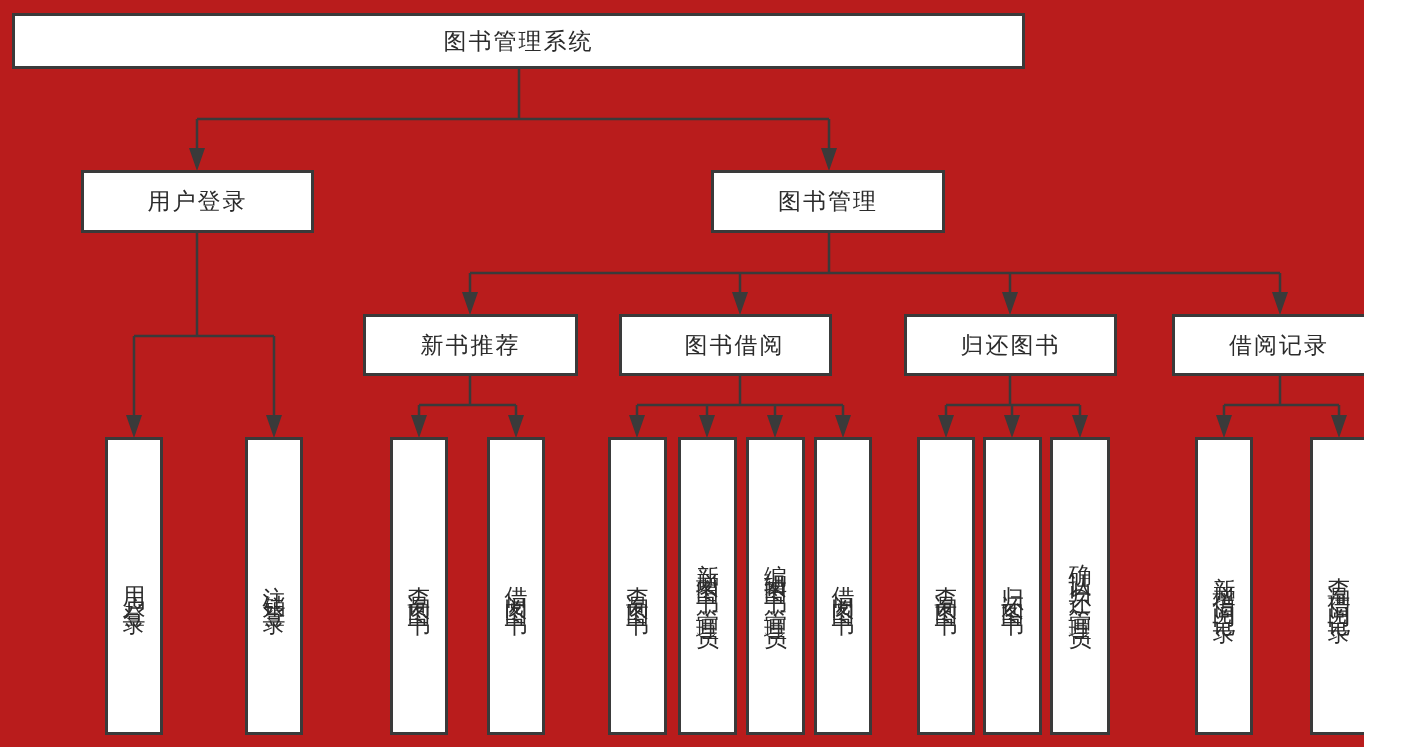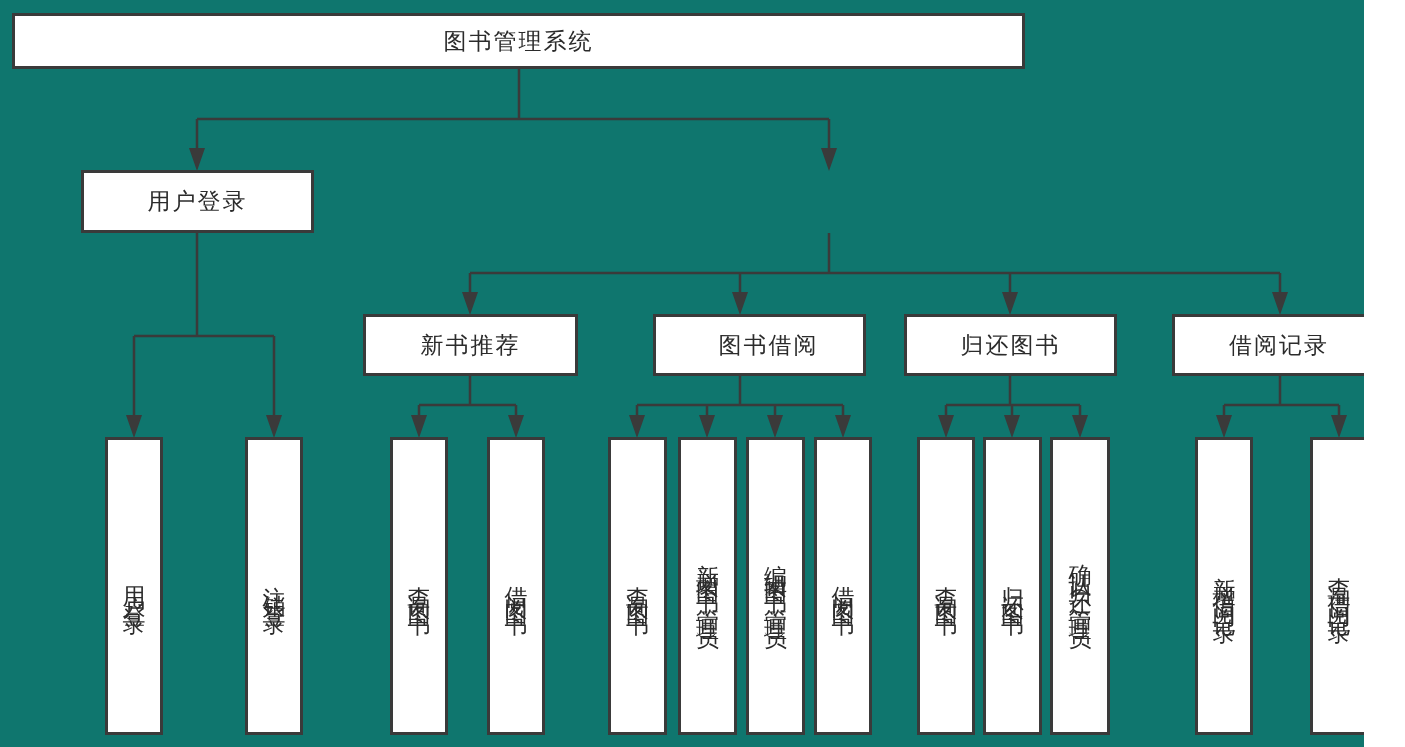--- a/index.html
+++ b/index.html
@@ -5,21 +5,21 @@
   html, body {
     margin: 0;
     padding: 0;
     background: #ffffff;
     font-family: "Liberation Sans", "DejaVu Sans", sans-serif;
   }
   .stage {
     position: relative;
     width: 1364px;
     height: 747px;
-    background: #0f766e;
+    background: #b91c1c;
     overflow: hidden;
   }
   .connectors {
     position: absolute;
     left: 0;
     top: 0;
     z-index: 0;
   }
   .node {
     position: absolute;
@@ -84,25 +84,28 @@
          M1224 438 L1216 415 L1232 415 Z  M1339 438 L1331 415 L1347 415 Z"></path>
   </svg>
 
   <div class="node hbox" style="left:12px; top:13px; width:1013px; height:56px;">
     <span>图书管理系统</span>
   </div>
 
   <div class="node hbox" style="left:81px; top:170px; width:233px; height:63px;">
     <span>用户登录</span>
   </div>
+  <div class="node hbox" style="left:711px; top:170px; width:234px; height:63px;">
+    <span>图书管理</span>
+  </div>
 
   <div class="node hbox" style="left:363px; top:314px; width:215px; height:62px;">
     <span>新书推荐</span>
   </div>
-  <div class="node hbox" style="left:653px; top:314px; width:213px; height:62px;padding-left:18px;">
+  <div class="node hbox" style="left:619px; top:314px; width:213px; height:62px;padding-left:18px;">
     <span>图书借阅</span>
   </div>
   <div class="node hbox" style="left:904px; top:314px; width:213px; height:62px;">
     <span>归还图书</span>
   </div>
   <div class="node hbox" style="left:1172px; top:314px; width:214px; height:62px;">
     <span>借阅记录</span>
   </div>
 
   <div class="node leaf" style="left:105px; top:437px; width:58px; height:298px;">

